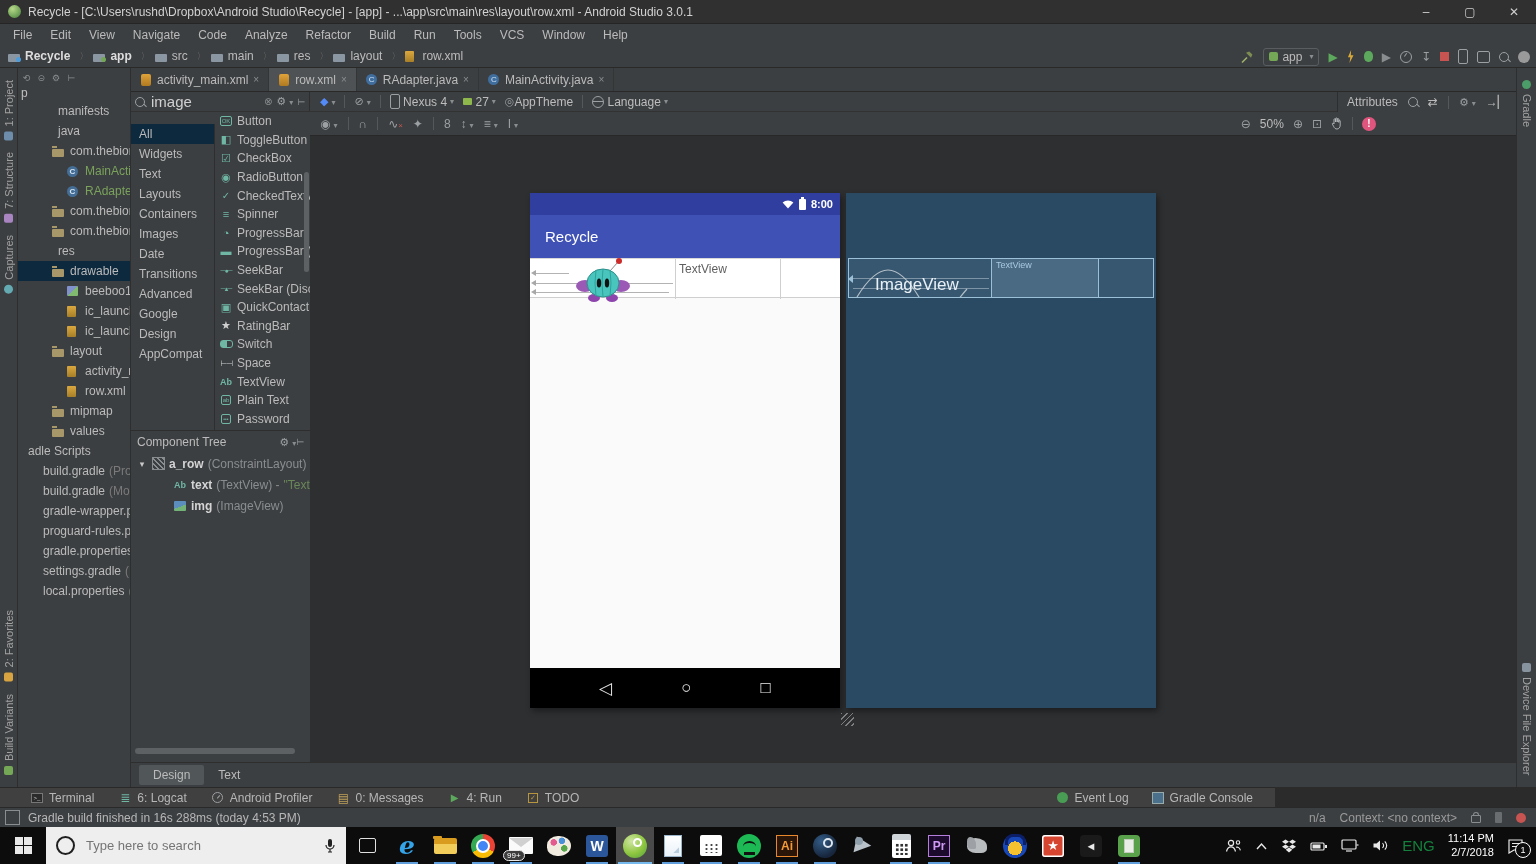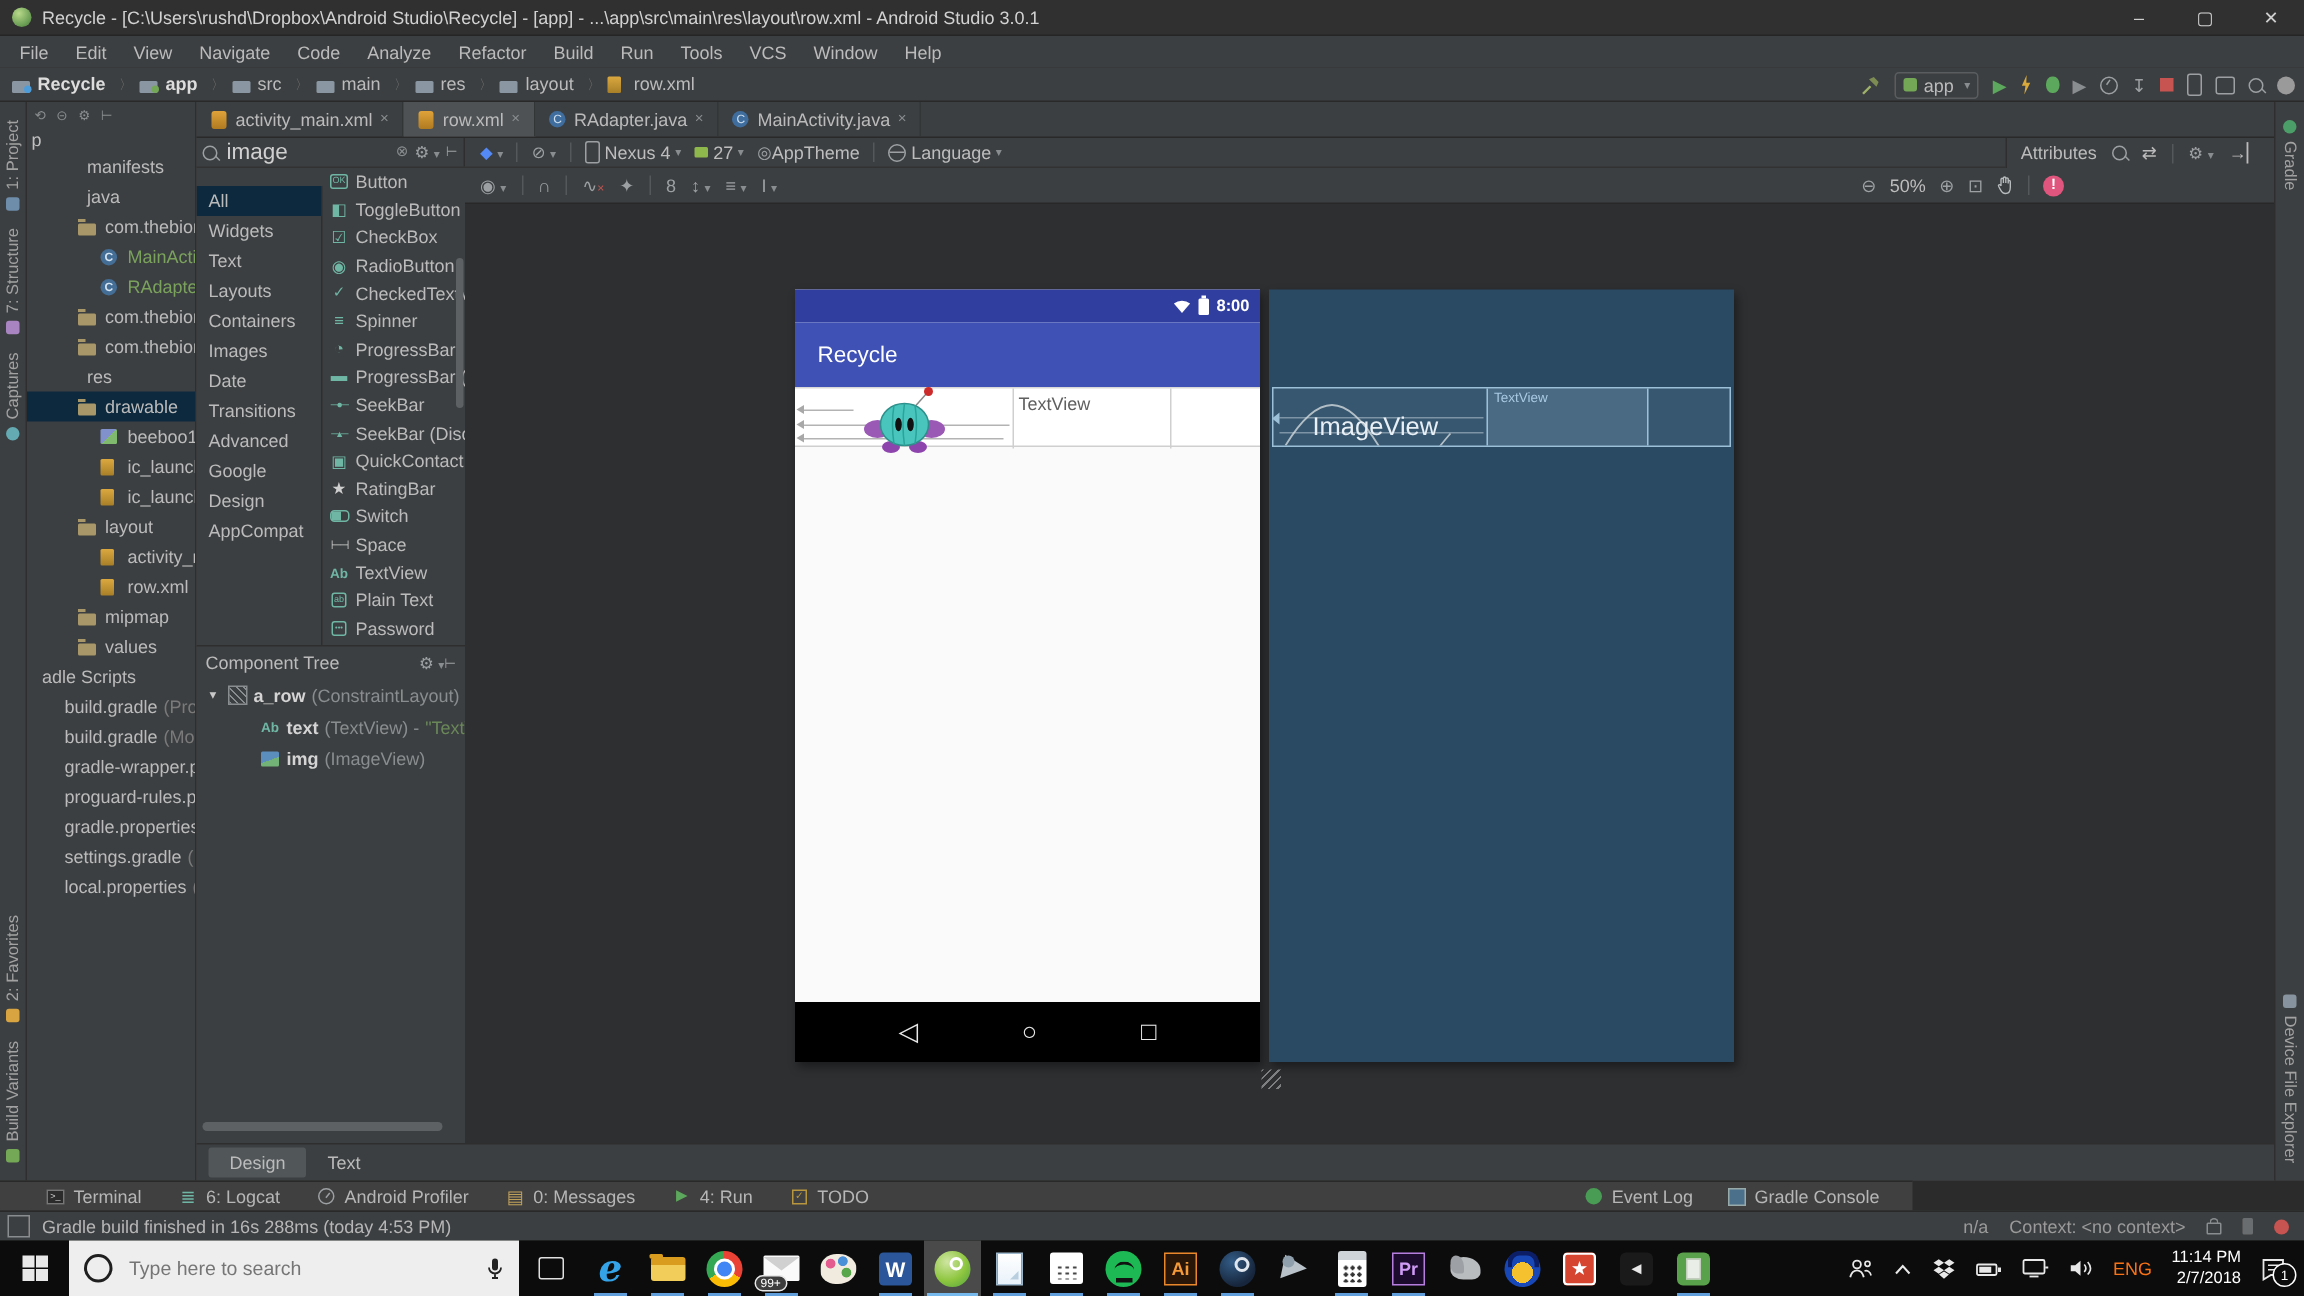--- a/index.html
+++ b/index.html
@@ -248,21 +248,21 @@
   .ic-squirrel::after{content:"";position:absolute;left:3px;top:4px;width:9px;height:12px;background:#9da1a5;border-radius:50% 80% 20% 60%}
   .ic-headphones::before{content:"";width:24px;height:24px;border-radius:50%;background:radial-gradient(circle at 50% 60%,#f5c12e 0 7px,#1847b8 7px)}
   .ic-headphones::after{content:"";position:absolute;top:1px;width:15px;height:8px;border:3px solid #0b1e66;border-bottom:none;border-radius:8px 8px 0 0}
   .ic-wunderlist::before{content:"★";width:22px;height:22px;background:#d6452f;box-shadow:inset 0 0 0 1.5px #fff;color:#fff;font-size:13px;display:flex;align-items:center;justify-content:center;border-radius:3px}
   .ic-unity::before{content:"";width:22px;height:22px;background:#1a1a1a;border-radius:4px}
   .ic-unity::after{content:"◄";position:absolute;color:#e8e8e8;font-size:11px}
   .ic-greenapp::before{content:"";width:22px;height:22px;background:#5aa14b;border-radius:4px}
   .ic-greenapp::after{content:"";position:absolute;width:8px;height:12px;background:#e9efe6;border:1px solid #c2cdbd}
   .tray{margin-left:auto;display:flex;align-items:center;gap:13px;padding-right:12px;color:#e8e8e8}
   .tray svg{display:block}
-  .eng{font-size:12px;color:#f97316}
+  .eng{font-size:15px;color:#15803d}
   .clock{text-align:right;font-size:11px;line-height:1.25;color:#fff}
   .actioncenter{position:relative;display:flex}
   .ac-badge{position:absolute;right:-7px;bottom:-4px;width:14px;height:14px;border-radius:50%;background:#0c0c0c;border:1px solid #fff;color:#fff;font-size:9px;display:flex;align-items:center;justify-content:center}
 </style>
 </head>
 <body>
 
 <div id="titlebar">
   <span class="as-logo"></span>
   <span class="title">Recycle - [C:\Users\rushd\Dropbox\Android Studio\Recycle] - [app] - ...\app\src\main\res\layout\row.xml - Android Studio 3.0.1</span>

